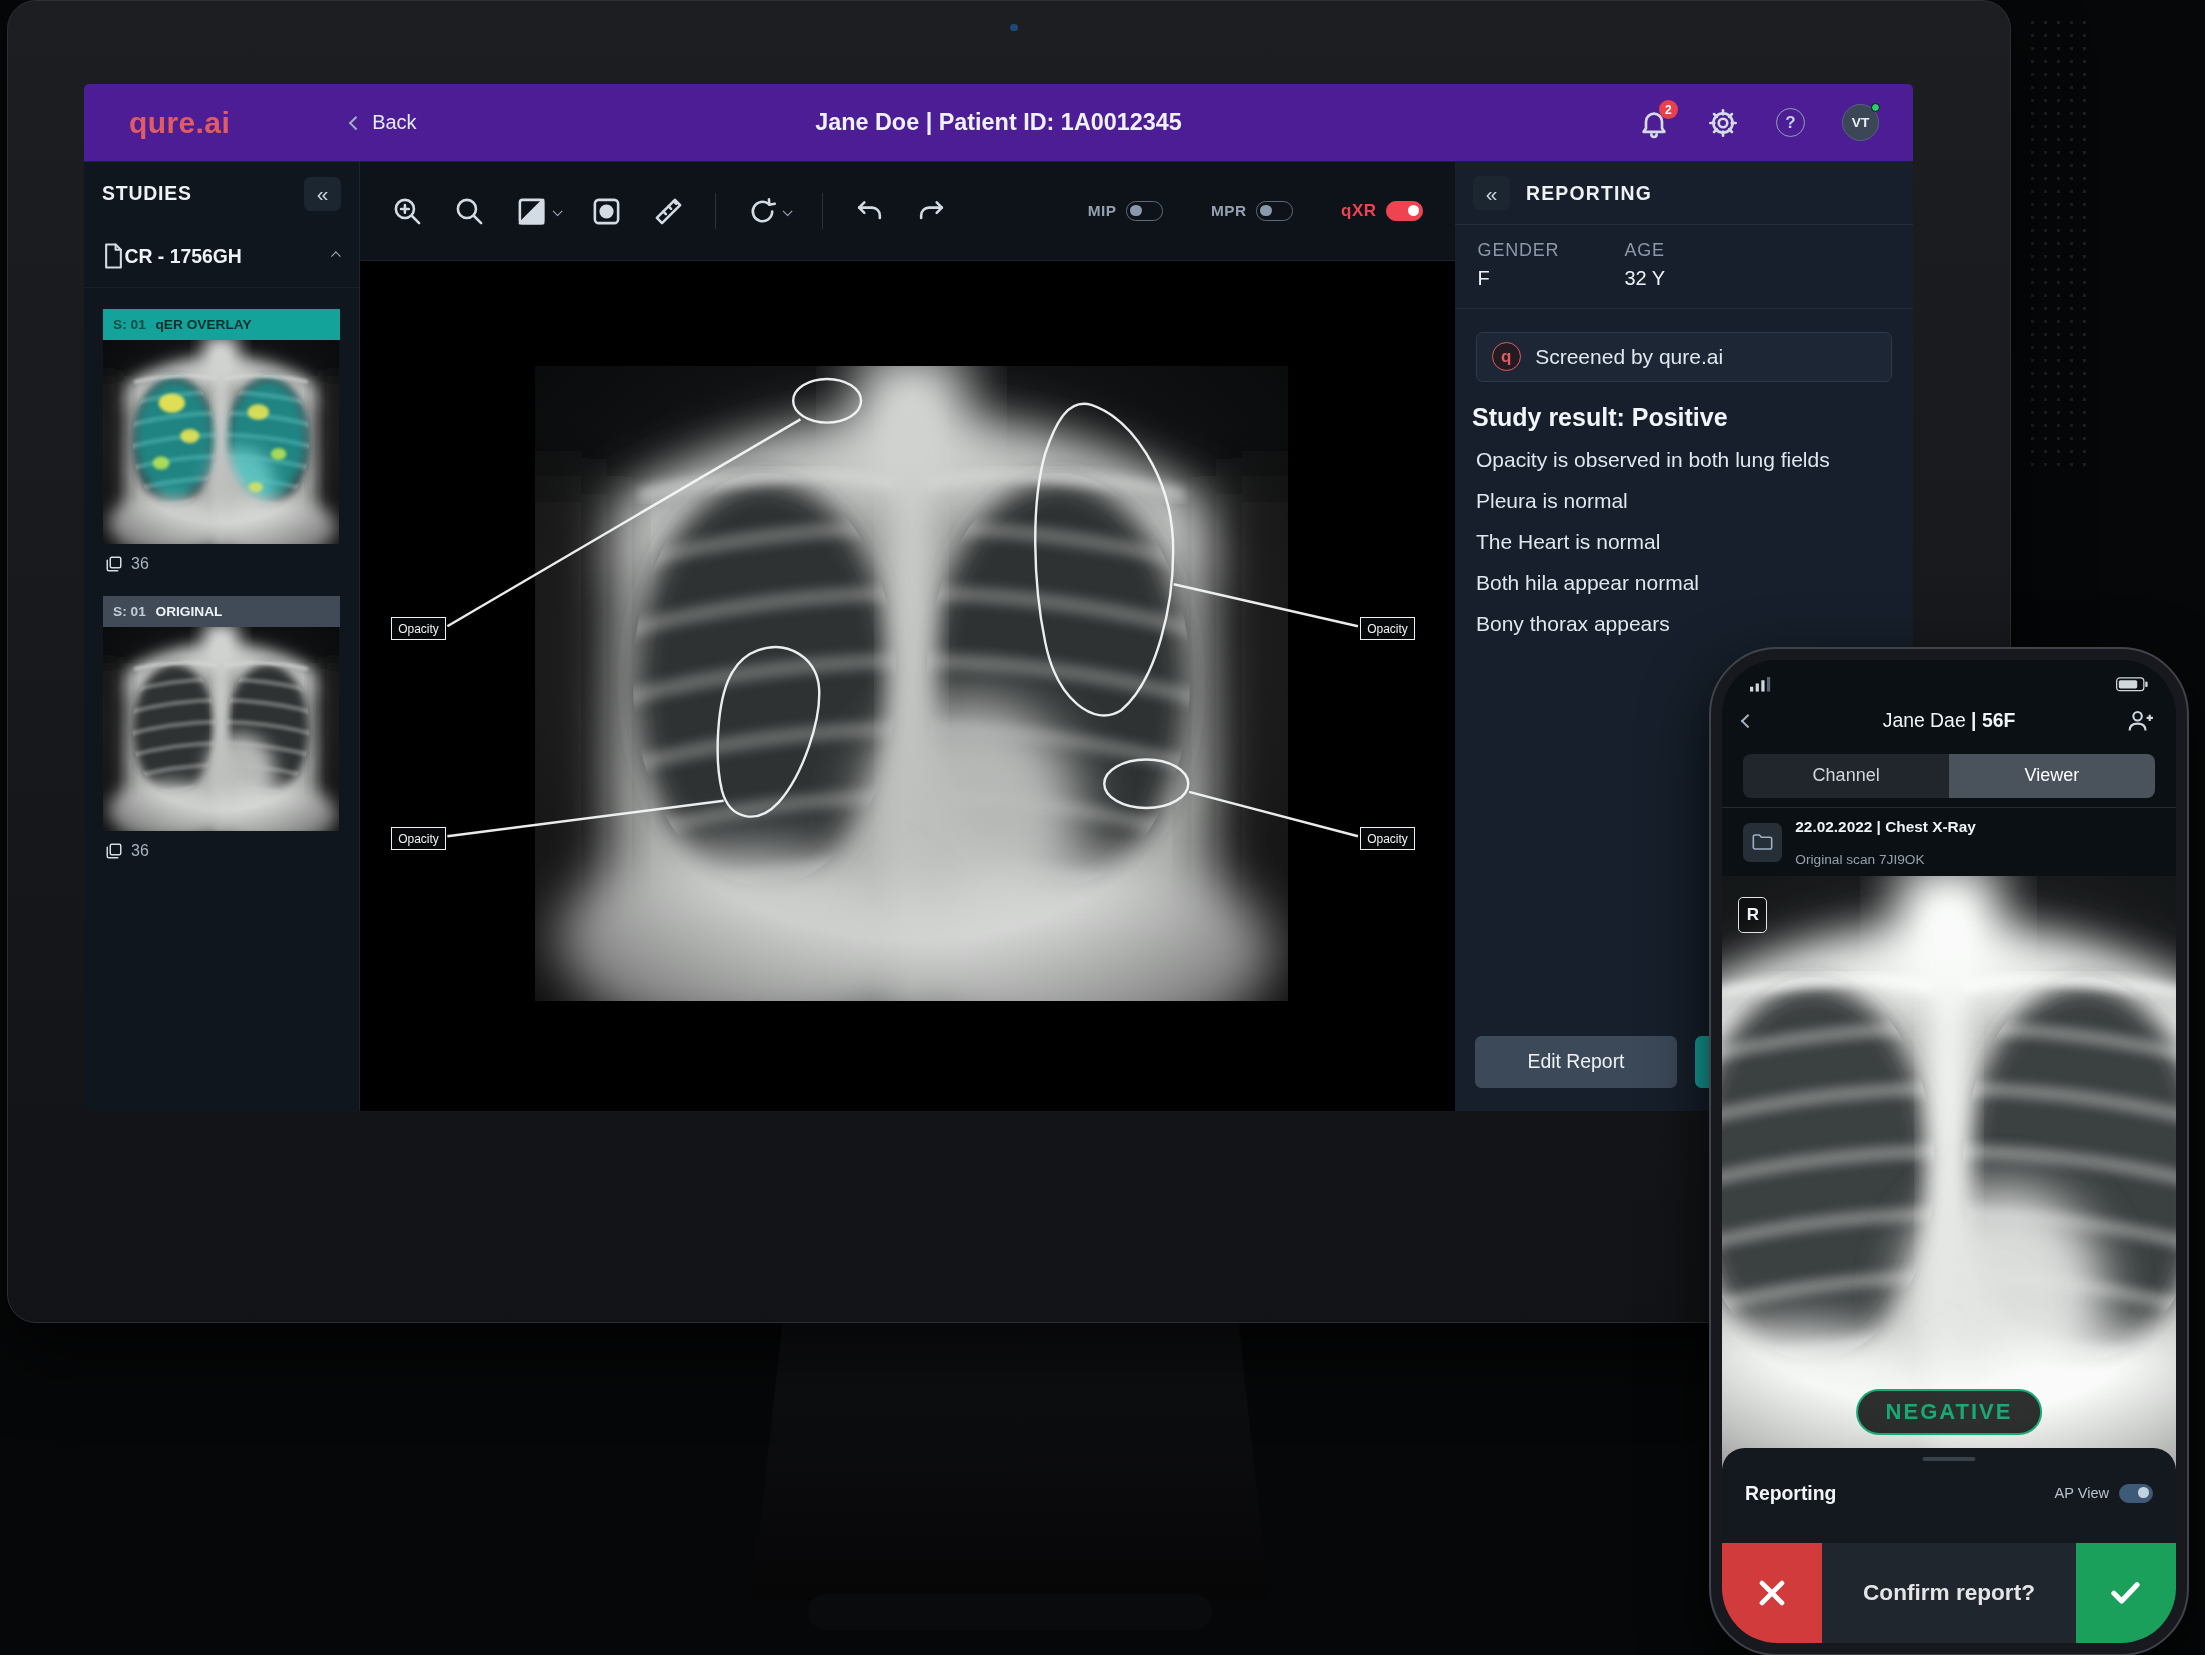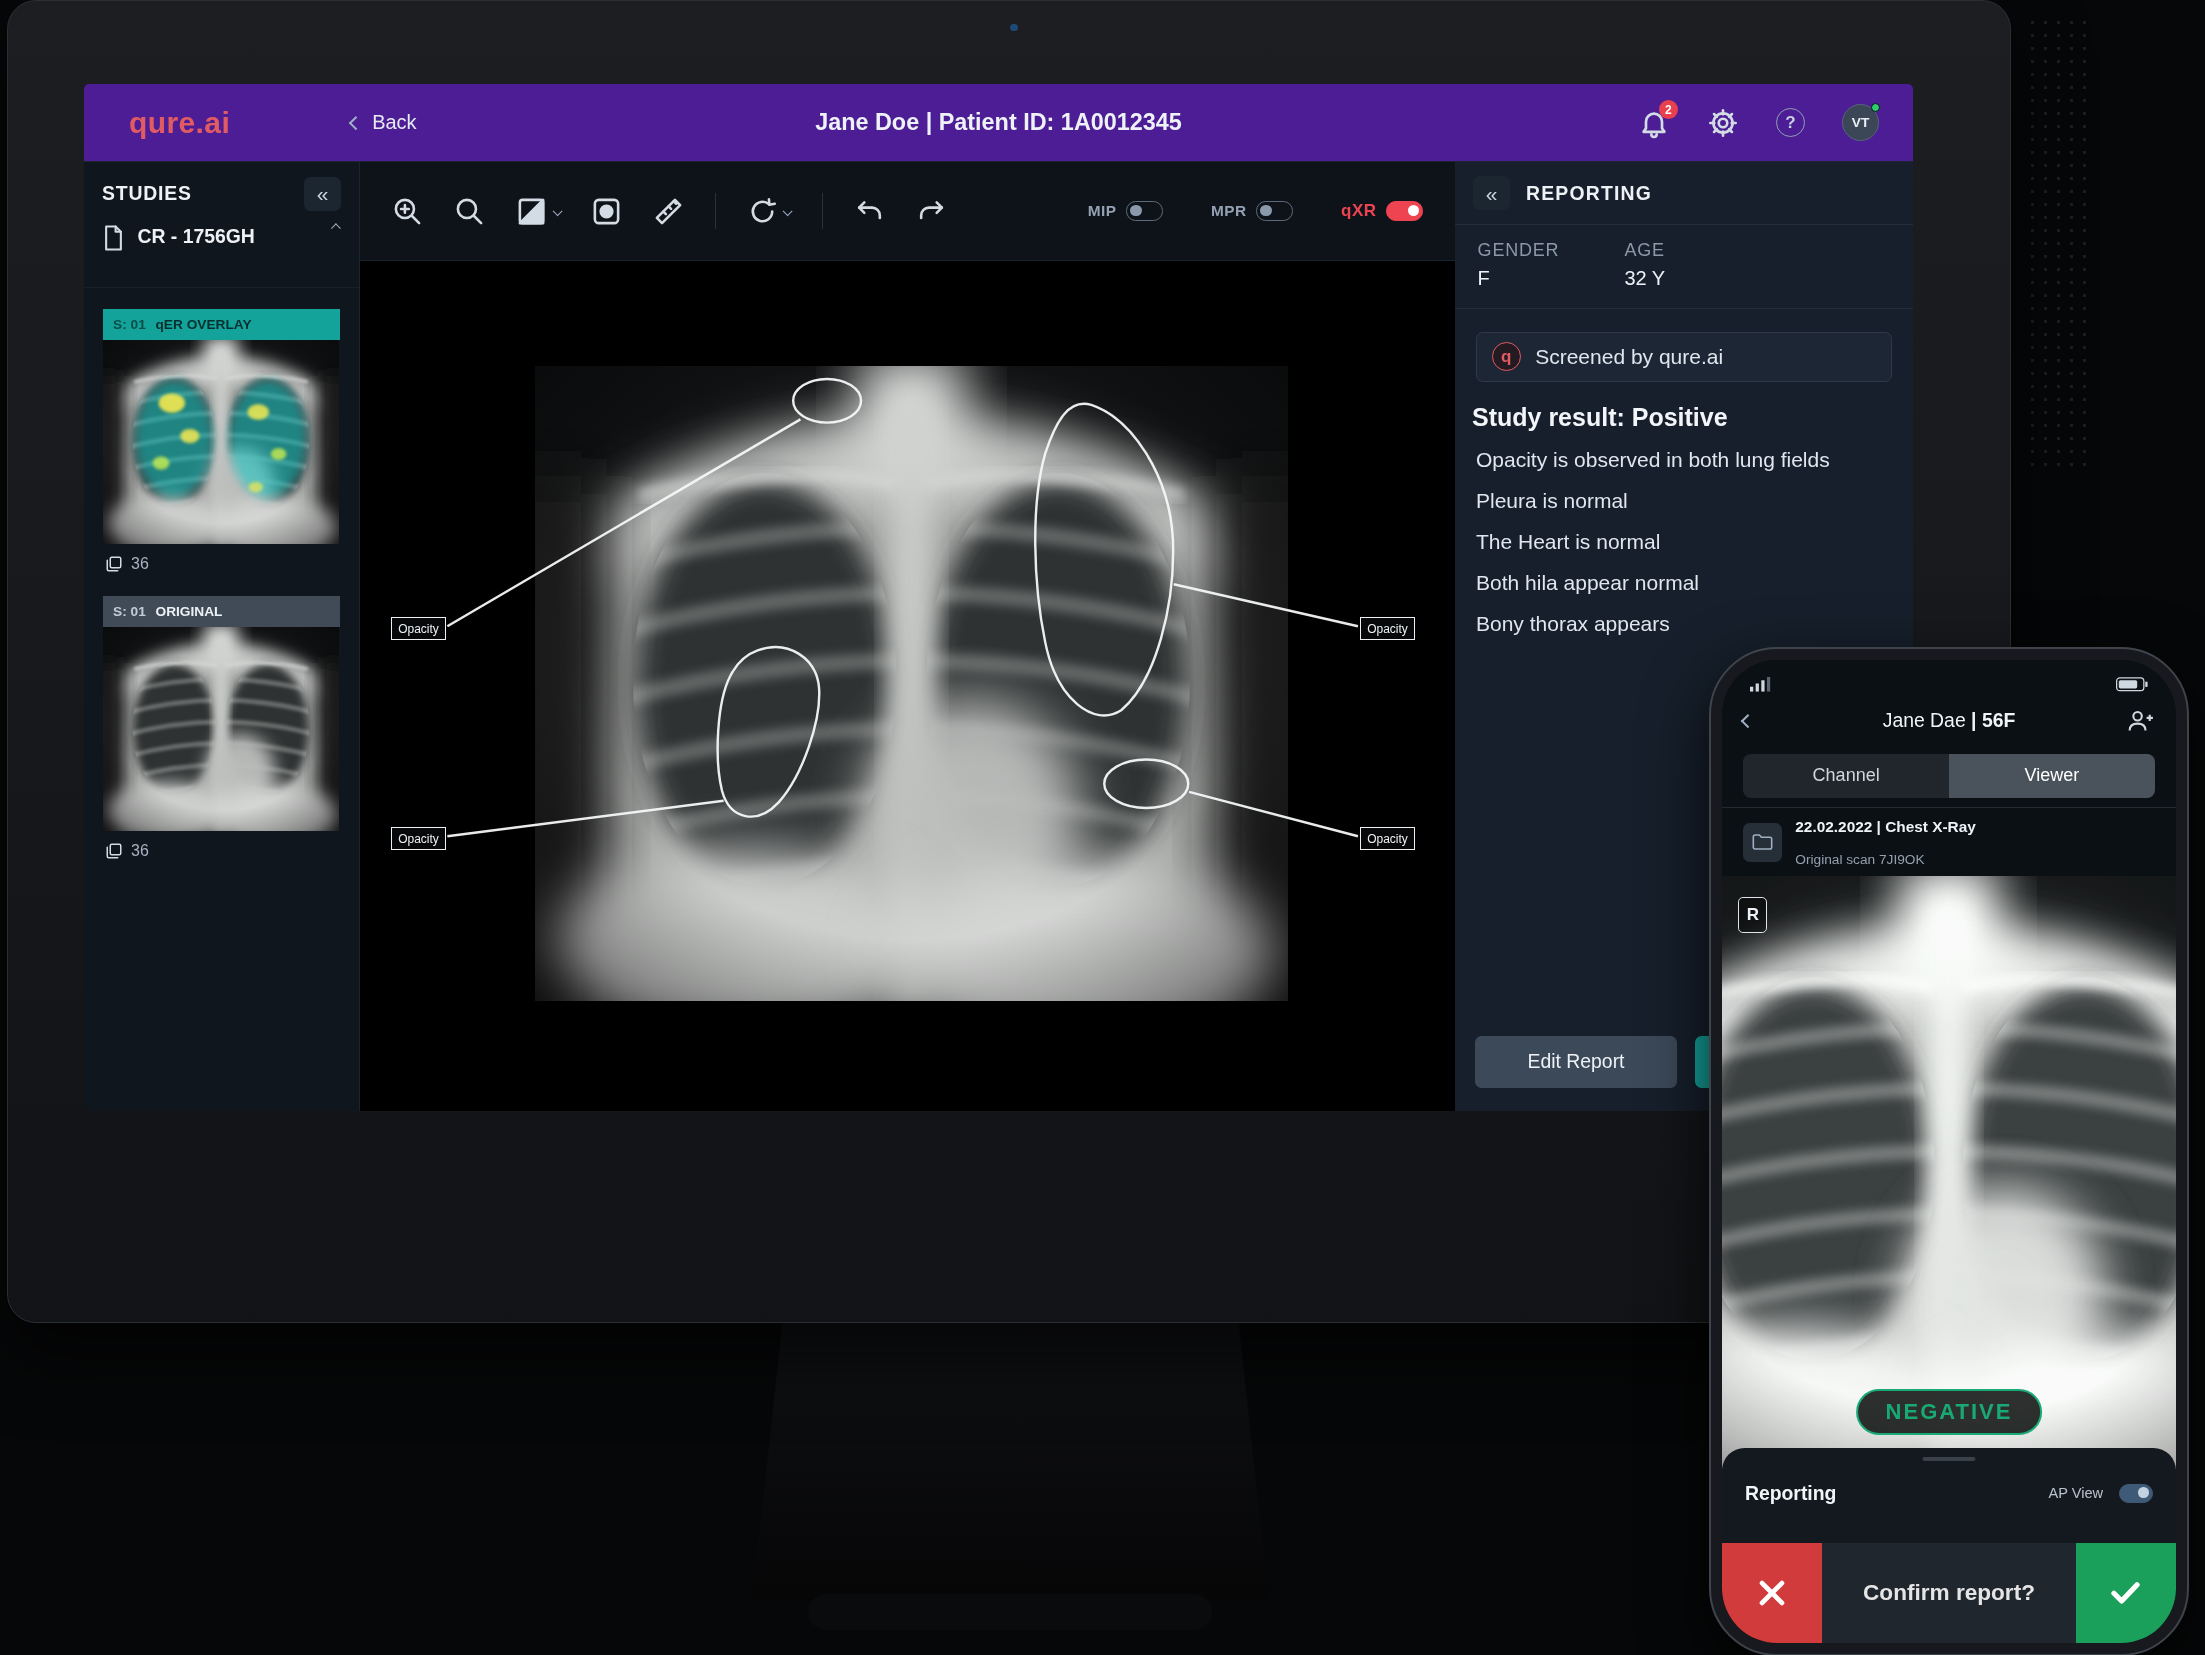--- a/index.html
+++ b/index.html
@@ -43,21 +43,21 @@
   .chev.up{transform:rotate(135deg);}
   .chev.left{transform:rotate(45deg);}
   .chev.sm{width:6.5px;height:6.5px;border-width:1.6px;}
 
   
   .sidebar{width:276px;flex-shrink:0;background:#10161d;border-right:0.8px solid #1b2430;display:flex;flex-direction:column;}
   .sb-head{height:63px;display:flex;align-items:center;justify-content:space-between;padding:0 18px;}
   .sb-title{font-size:19.4px;font-weight:bold;letter-spacing:0.8px;color:#eef2f7;}
   .collapse-btn{width:37px;height:34px;border:none;border-radius:6.5px;background:#1c2631;color:#cfd7e0;font-size:21px;line-height:1;cursor:pointer;font-family:inherit;}
   .sb-visit{height:57px;background:#151e29;border-top:0.8px solid #1e2935;border-bottom:0.8px solid #1e2935;display:flex;align-items:center;justify-content:space-between;padding:0 19.4px;font-size:18px;font-weight:bold;color:#dbe3ec;cursor:pointer;}
-  .sb-series{height:63px;display:flex;gap:13px;padding:0 19.4px;font-size:19.4px;font-weight:bold;color:#eef2f7;border-bottom:0.8px solid #16202b;cursor:pointer;}
+  .sb-series{height:63px;display:flex;align-items:center;padding:0 19.4px;font-size:19.4px;font-weight:bold;color:#eef2f7;border-bottom:0.8px solid #16202b;cursor:pointer;}
   .sb-series .chev{margin-left:auto;}
   .thumbs{padding:21px 19.4px 0;}
   .thumb-label{height:31px;display:flex;align-items:center;gap:9.7px;padding:0 9.7px;font-size:13.7px;font-weight:bold;}
   .thumb-label.teal{background:var(--accent-teal);color:#06302e;}
   .thumb-label.teal .tag{opacity:.75;}
   .thumb-label.gray{background:#414b57;color:#eef2f6;}
   .thumb-label.gray .tag{color:#c3cdd8;}
   .thumb-img{width:236px;height:204px;background:#000;display:block;cursor:pointer;}
   .thumb-img svg{width:100%;height:100%;display:block;}
   .count-row{display:flex;align-items:center;gap:8px;margin:11.3px 1.6px 22.6px;color:#a7b3c0;font-size:16px;}
@@ -117,21 +117,21 @@
   .ph-info .t1{font-size:15.4px;font-weight:bold;color:#eef3f7;margin-bottom:16px;}
   .ph-info .t2{font-size:13.7px;color:#93a1af;}
   .ph-xray{flex:1;position:relative;background:#000;min-height:0;}
   .ph-xray svg.scan{width:100%;height:100%;display:block;filter:brightness(1.22) contrast(.96);}
   .r-marker{position:absolute;left:16px;top:21px;width:29px;height:36px;border:1.6px solid #dfe5ea;border-radius:4.9px;background:rgba(0,0,0,.35);color:#eef2f6;font-size:17px;font-weight:bold;display:flex;align-items:center;justify-content:center;}
   .neg-badge{position:absolute;left:50%;transform:translateX(-50%);bottom:34px;padding:8px 27.5px;border:2.4px solid var(--negative-green);border-radius:808px;background:rgba(8,12,10,.85);color:var(--negative-green);font-size:22px;font-weight:bold;letter-spacing:2px;}
   .ph-sheet{height:95px;flex-shrink:0;background:#14191f;border-radius:22.6px 22.6px 0 0;margin-top:-21px;position:relative;z-index:2;}
   .sheet-handle{position:absolute;left:50%;transform:translateX(-50%);top:9.7px;width:53px;height:4px;border-radius:2.4px;background:#39414a;}
   .sheet-row{display:flex;align-items:center;justify-content:space-between;padding:34px 22.6px 0;}
   .sheet-row .rep{font-size:19.4px;font-weight:bold;color:#f2f5f8;}
-  .ap-group{display:flex;align-items:center;gap:16px;}
+  .ap-group{display:flex;align-items:center;gap:10px;}
   .ap-group .ap{font-size:14.6px;color:#b9c3ce;}
   .toggle.ap{width:34px;height:18.6px;background:#3e5a77;border-color:#3e5a77;}
   .toggle.ap .knob{left:auto;right:3.2px;background:#c3d2e0;width:10.5px;height:10.5px;}
   .ph-confirm{height:100px;flex-shrink:0;display:flex;z-index:2;}
   .cbtn{width:100px;border:none;display:flex;align-items:center;justify-content:center;cursor:pointer;}
   .cbtn.red{background:var(--confirm-red);}
   .cbtn.green{background:var(--confirm-green);}
   .cmid{flex:1;background:#20262d;display:flex;align-items:center;justify-content:center;font-size:22.6px;font-weight:bold;color:#e5e5e5;}
 
   .icon-stroke{stroke:#d3dbe4;fill:none;stroke-width:2;stroke-linecap:round;stroke-linejoin:round;}

